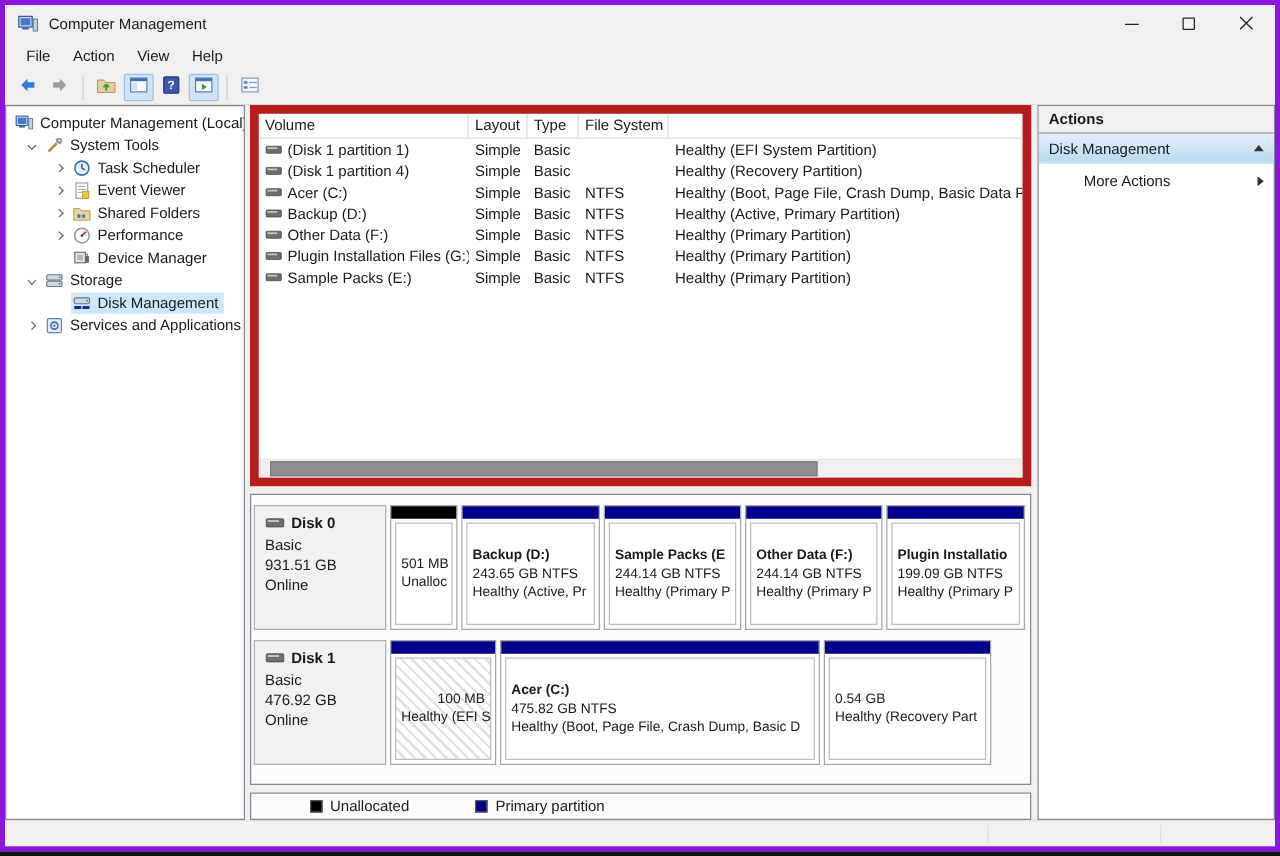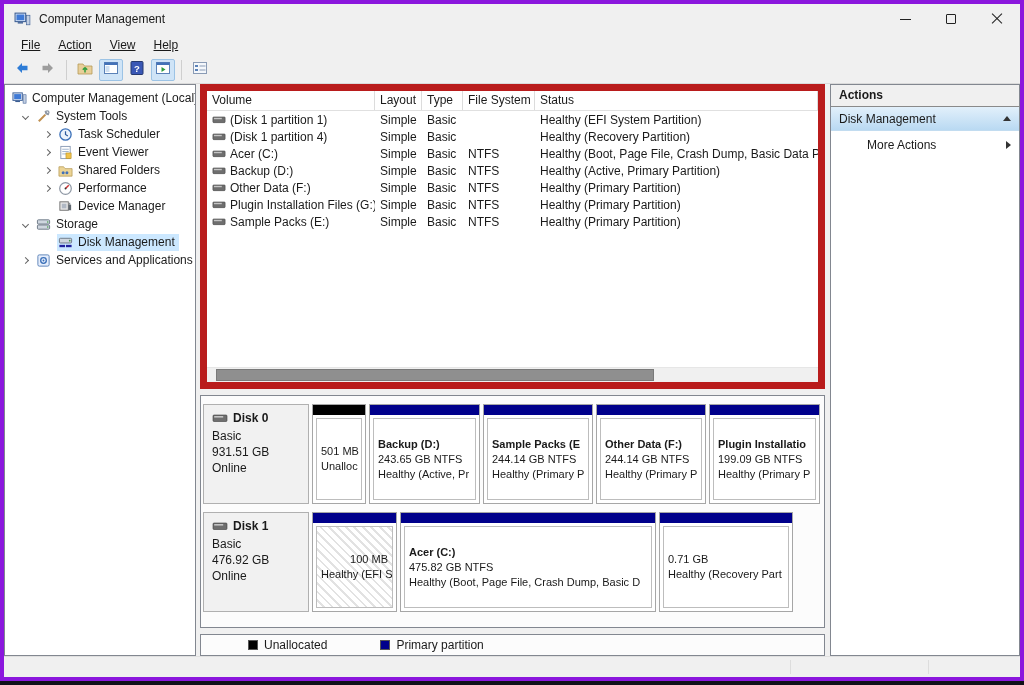--- a/index.html
+++ b/index.html
@@ -18,21 +18,21 @@
   .win-btn { width:46px; height:100%; display:flex; align-items:center; justify-content:center; }
   .glyph-min { width:11px; height:1px; background:#222; }
   .glyph-max { width:10px; height:10px; border:1px solid #222; border-radius:1px; }
   .glyph-close { position:relative; width:12px; height:12px; }
   .glyph-close::before,.glyph-close::after { content:""; position:absolute; left:-1px; top:5px; width:14px; height:1px; background:#222; }
   .glyph-close::before { transform:rotate(45deg); }
   .glyph-close::after { transform:rotate(-45deg); }
 
   
   .menubar { height:22px; display:flex; align-items:center; padding-left:8px; background:#f0f0f0; }
-  .menu-item { padding:2px 9px; cursor:default;text-decoration:underline; }
+  .menu-item { padding:2px 9px; cursor:default; }
 
   
   .toolbar { height:28px; display:flex; align-items:center; gap:2px; padding-left:6px; background:#f0f0f0; border-bottom:1px solid #dadada; }
   .tbtn { width:24px; height:22px; display:flex; align-items:center; justify-content:center; border:1px solid transparent; border-radius:2px; }
   .tbtn.active { background:#cfe4f7; border-color:#9cc3e5; }
   .tbtn svg { width:16px; height:16px; }
   .tsep { width:1px; height:20px; background:#cfcfcf; margin:0 4px; }
 
   
   .content { height:572px; display:flex; padding:0; }
@@ -339,21 +339,20 @@
       <div class="mid-gap"></div>
 
       <div class="mid-panel">
 
         <div class="volume-pane">
           <div class="vt-header" id="vt-header">
               <div class="vt-hcell">Volume</div>
               <div class="vt-hcell">Layout</div>
               <div class="vt-hcell">Type</div>
               <div class="vt-hcell">File System</div>
-              <div class="vt-hcell">Status</div>
             </div>
           <div class="vt-body" id="vt-body">
               <div class="vt-row">
                 <div class="vt-cell vt-volcell">
                   <span class="vol-ico">
                     <svg viewBox="0 0 16 9">
                       <rect x="1" y="1" width="14" height="6.5" rx="1" fill="#6e6e6e" stroke="#3c3c3c" stroke-width=".6"></rect>
                       <rect x="2.2" y="2" width="9" height="1.6" fill="#c4c4c4"></rect>
                     </svg>
                   </span>
@@ -545,21 +544,21 @@
                   <div class="part-bar" style="background: rgb(0, 0, 139);"></div>
                   <div class="part-body">
                     <div class="part-title">Acer  (C:)</div>
                     <div>475.82 GB NTFS</div>
                     <div>Healthy (Boot, Page File, Crash Dump, Basic D</div>
                   </div>
                 </div>
                 <div class="part" style="width: 134px;">
                   <div class="part-bar" style="background: rgb(0, 0, 139);"></div>
                   <div class="part-body">
-                    <div>0.71 GB</div>
+                    <div>0.54 GB</div>
                     <div>Healthy (Recovery Part</div>
                   </div>
                 </div>
               </div>
             </div>
           </div>
 
         <div class="legend">
           <span class="legend-item">
             <span class="legend-swatch" id="swatch-0" style="background: rgb(0, 0, 0);"></span>

